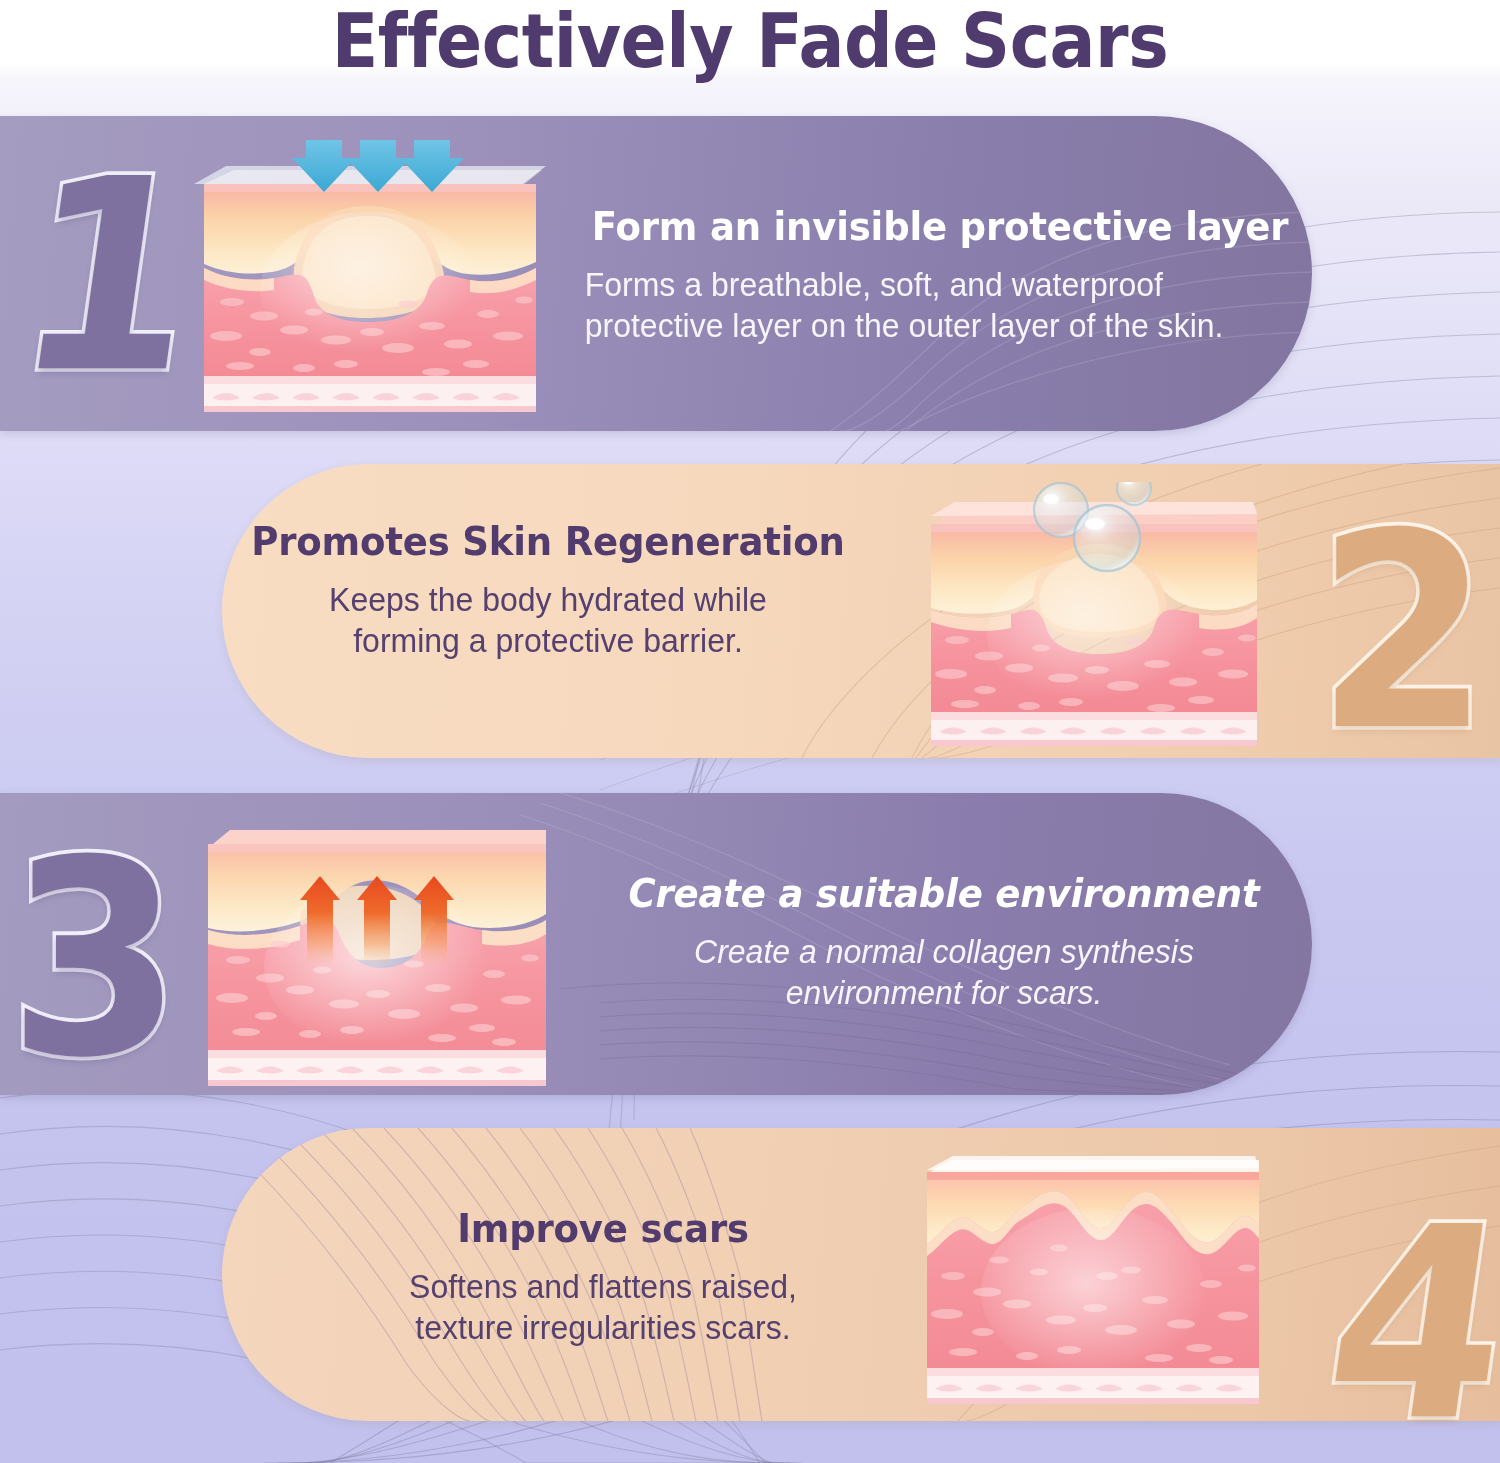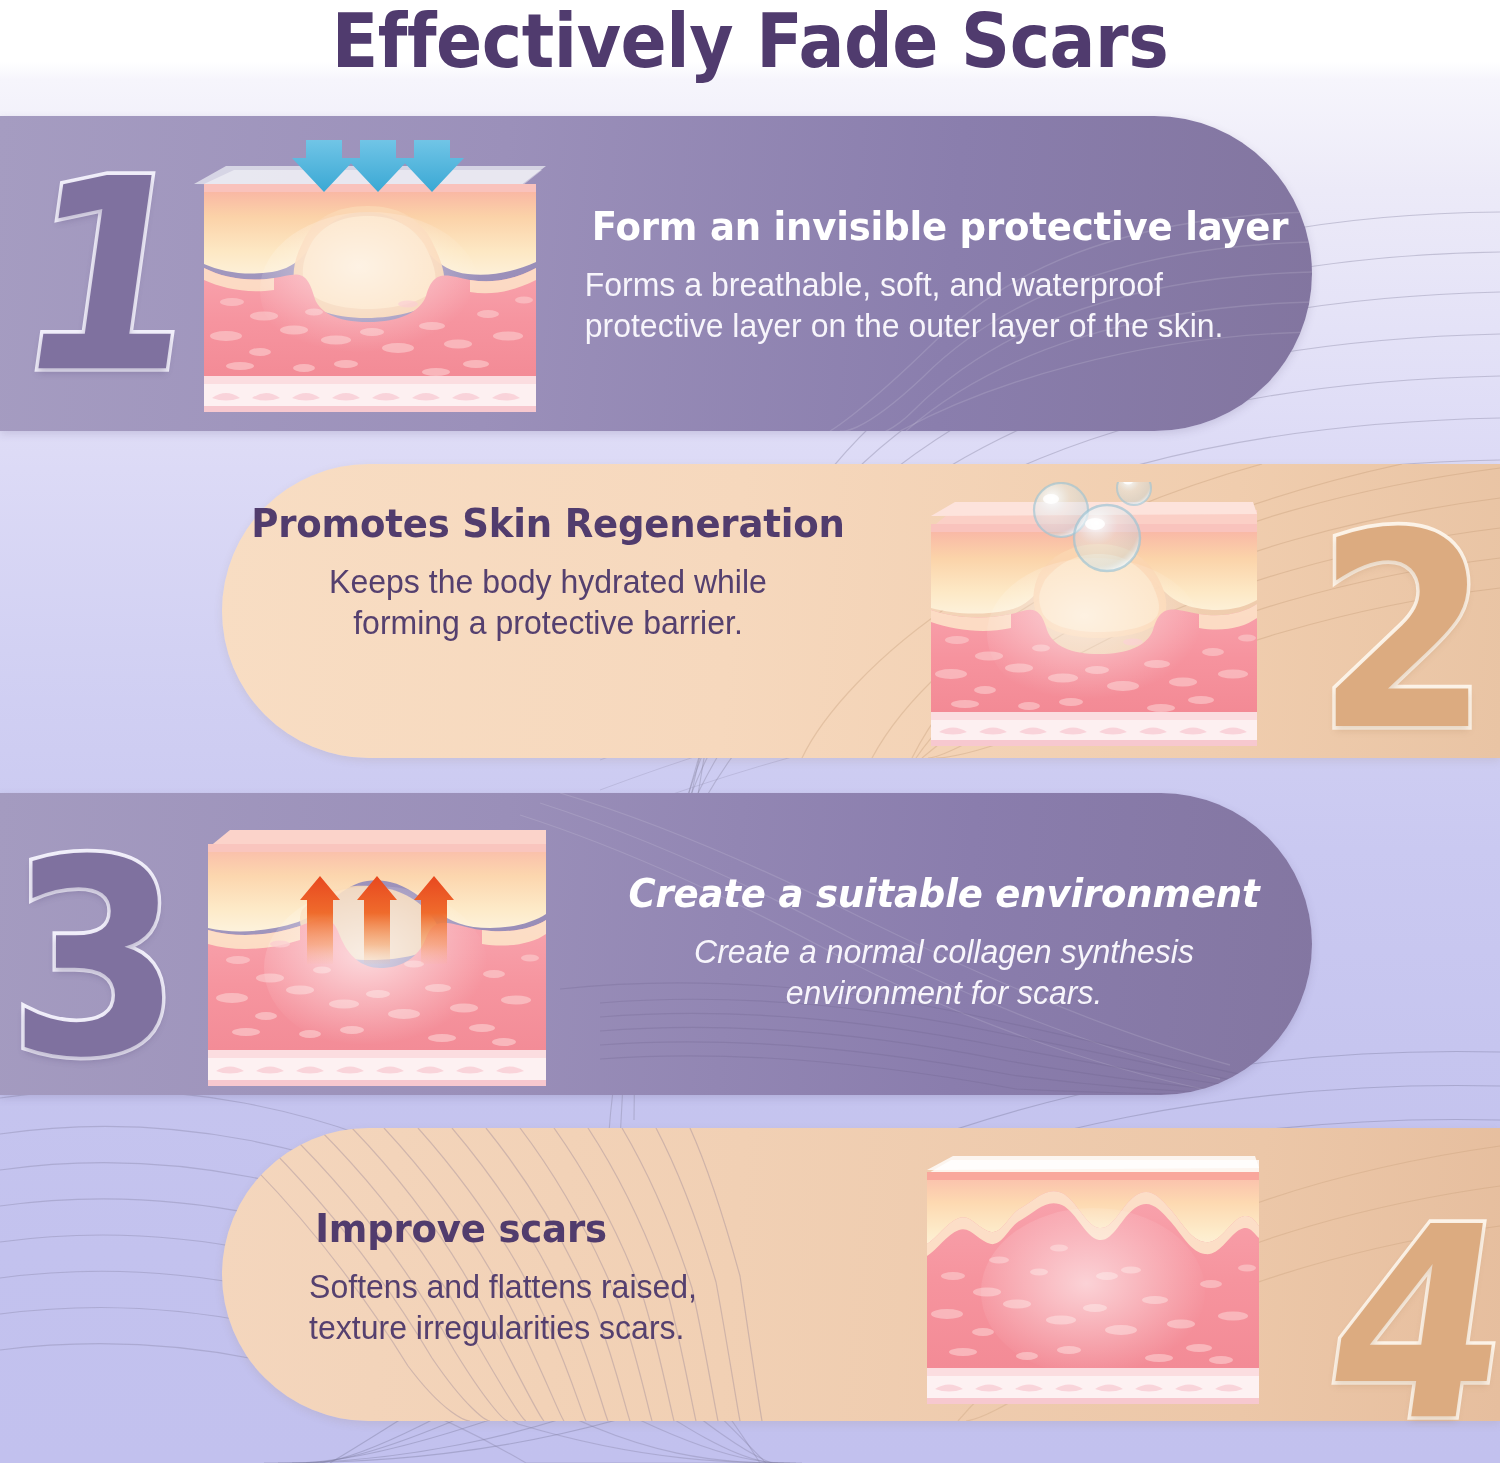--- a/index.html
+++ b/index.html
@@ -120,23 +120,23 @@
   .b-light{
     font-size:33px; line-height:1.25; color:#f7f5fb;
     transform:scaleX(0.97);
   }
   .b-dark{
     font-size:33px; line-height:1.25; color:#55406f;
     transform:scaleX(0.97);
   }
 
   .t1{ left:574px; top:204px;  width:712px; text-align:left; }
-  .t2{ left:232px; top:501px;  width:632px; text-align:center; }
+  .t2{ left:232px; top:519px;  width:632px; text-align:center; }
   .t3{ left:604px; top:871px;  width:680px; text-align:center;font-style:italic; }
-  .t4{ left:300px; top:1206px; width:606px; text-align:left; }
+  .t4{ left:300px; top:1206px; width:606px; text-align:center; }
   .sub{ margin-top:15px; }
 
   
   .skin{ position:absolute; }
   .s1{ left:186px; top:140px;  width:368px; height:272px; }
   .s2{ left:909px; top:482px;  width:370px; height:264px; }
   .s3{ left:194px; top:818px;  width:365px; height:268px; }
   .s4{ left:909px; top:1152px; width:368px; height:265px; }
 </style>
 </head>

